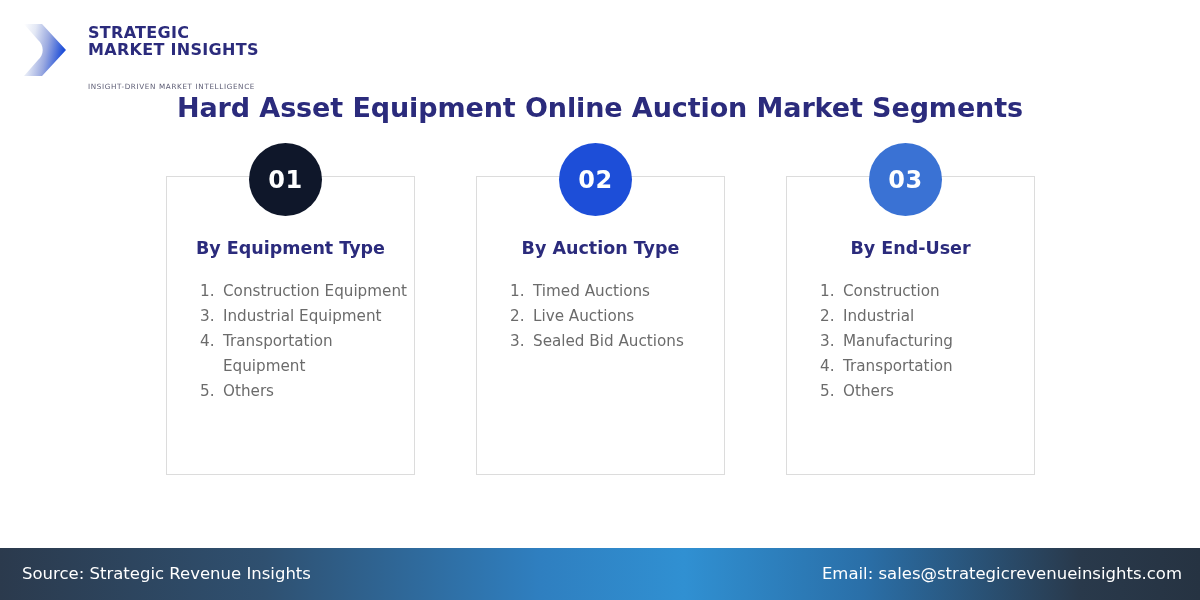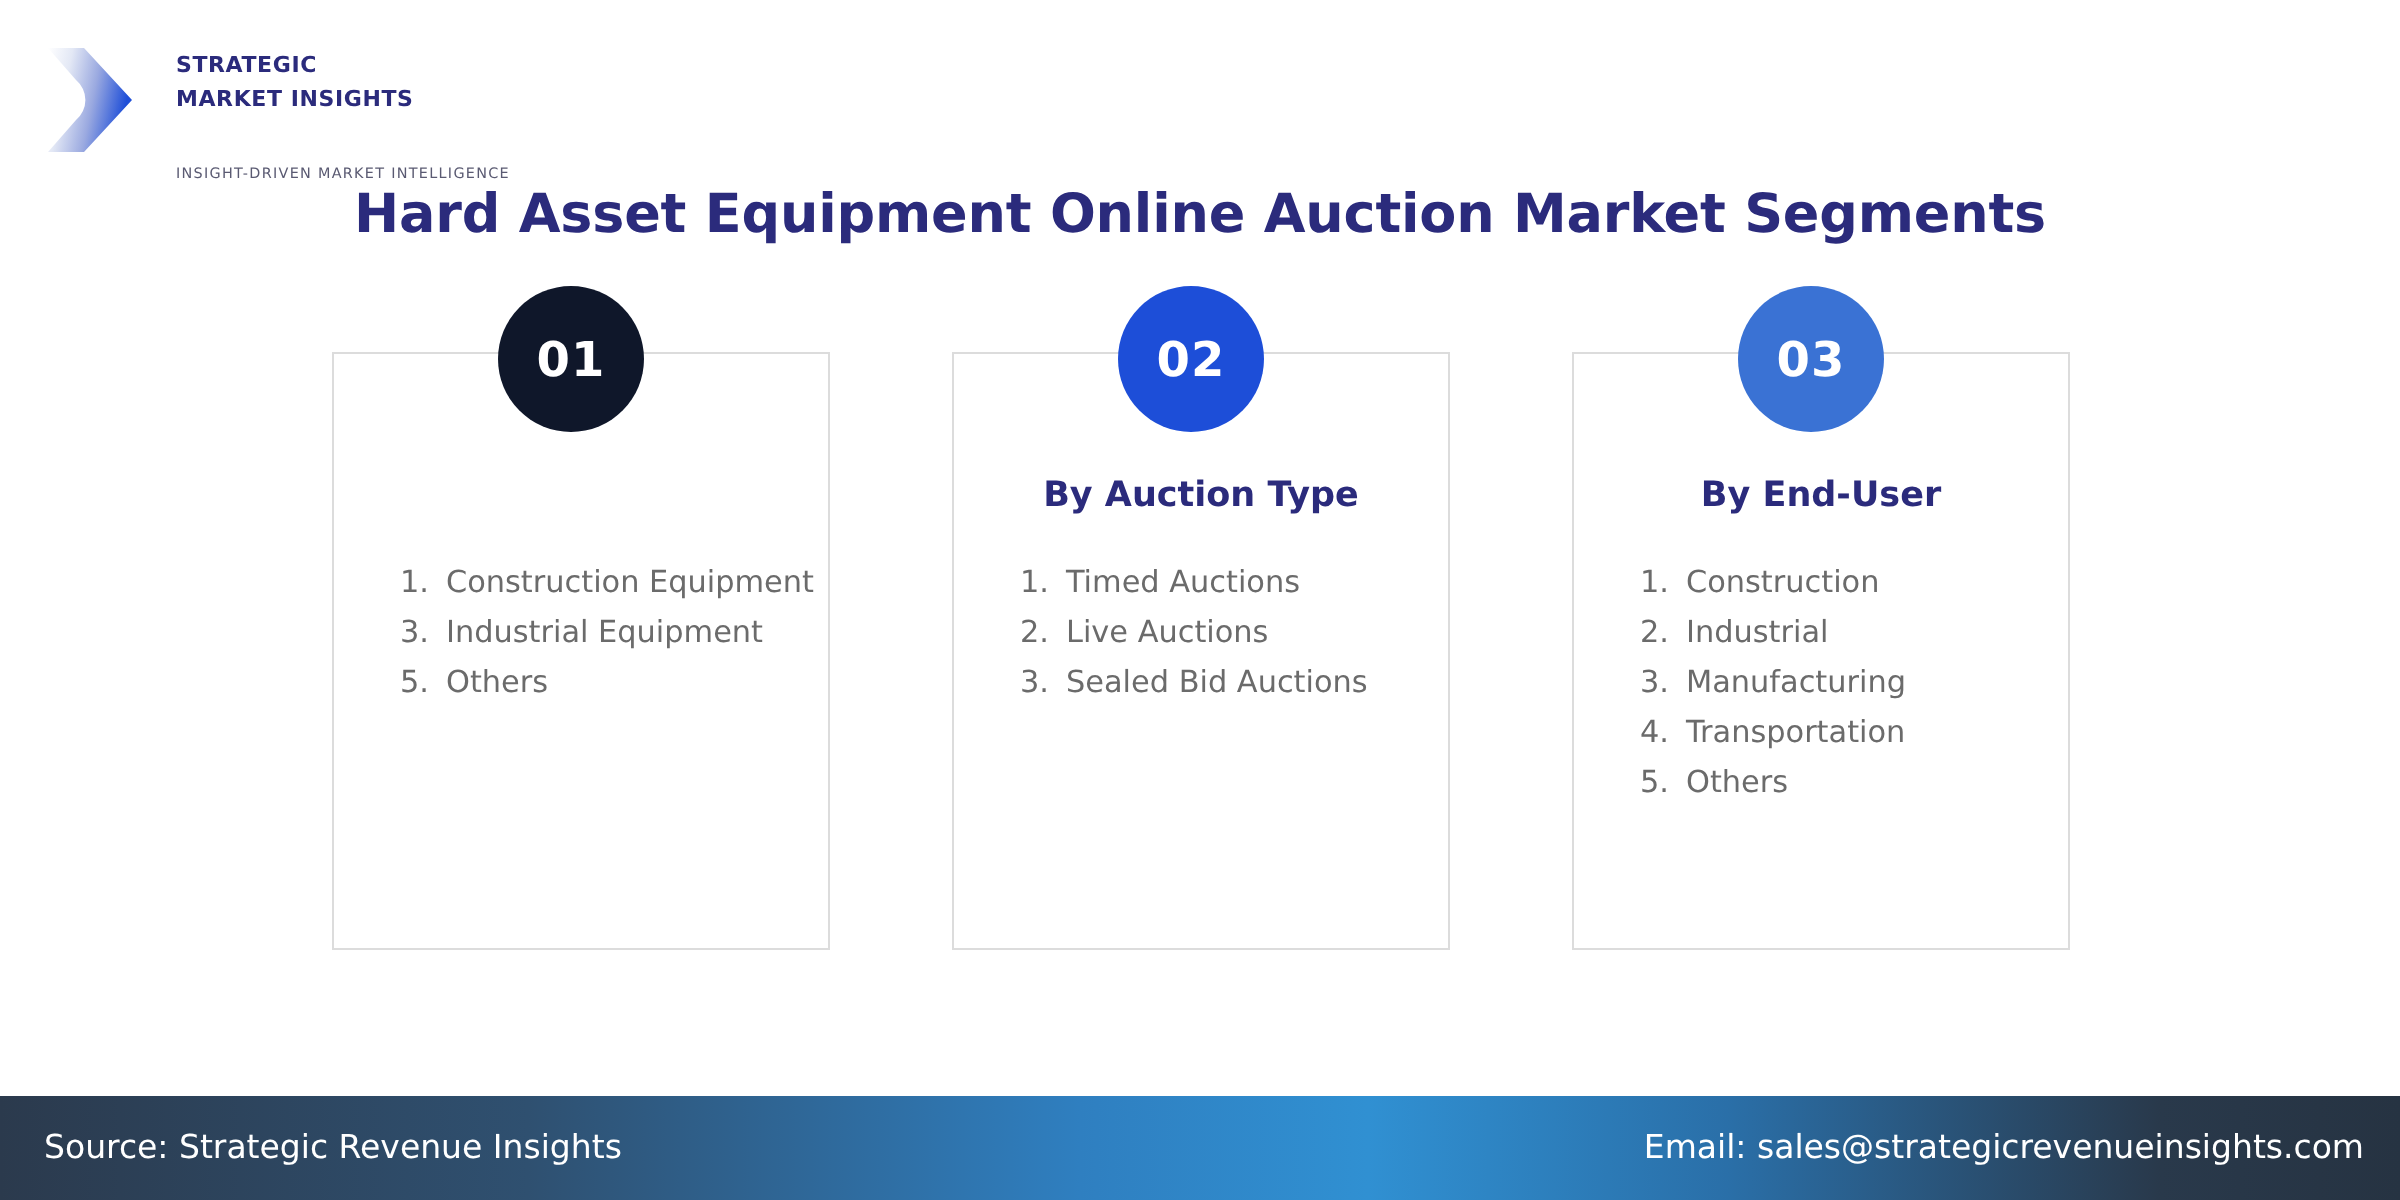--- a/index.html
+++ b/index.html
@@ -35,21 +35,21 @@
     width: 46px;
     height: 56px;
   }
   .logo-text-wrap {
     position: absolute;
     left: 66px;
     top: 4px;
     width: 190px;
   }
   .logo-line1, .logo-line2 {
-    font-size: 11px;
+    font-size: 16px;
     font-weight: bold;
     letter-spacing: 0.3px;
     color: #2b2b7c;
     line-height: 17px;
     white-space: nowrap;
   }
   .logo-tagline {
     margin-top: 24px;
     font-size: 7.2px;
     letter-spacing: 0.65px;
@@ -211,26 +211,28 @@
   <div class="cards">
 
     <div class="card card-1"></div>
     <div class="card card-2"></div>
     <div class="card card-3"></div>
 
     <div class="badge badge-1" style="background: #0f172a;">01</div>
     <div class="badge badge-2" style="background: #1d4ed8;">02</div>
     <div class="badge badge-3" style="background: rgb(58, 114, 212);">03</div>
 
+    <div class="card-heading h-1">By Equipment Type</div>
     <div class="card-heading h-2">By Auction Type</div>
     <div class="card-heading h-3">By End-User</div>
 
     <ul class="card-list l-1">
       <li><span class="num">1.</span><span>Construction Equipment</span></li>
       <li><span class="num">3.</span><span>Industrial Equipment</span></li>
+      <li><span class="num">4.</span><span>Transportation Equipment</span></li>
       <li><span class="num">5.</span><span>Others</span></li>
     </ul>
 
     <ul class="card-list l-2">
       <li><span class="num">1.</span><span>Timed Auctions</span></li>
       <li><span class="num">2.</span><span>Live Auctions</span></li>
       <li><span class="num">3.</span><span>Sealed Bid Auctions</span></li>
     </ul>
 
     <ul class="card-list l-3">

